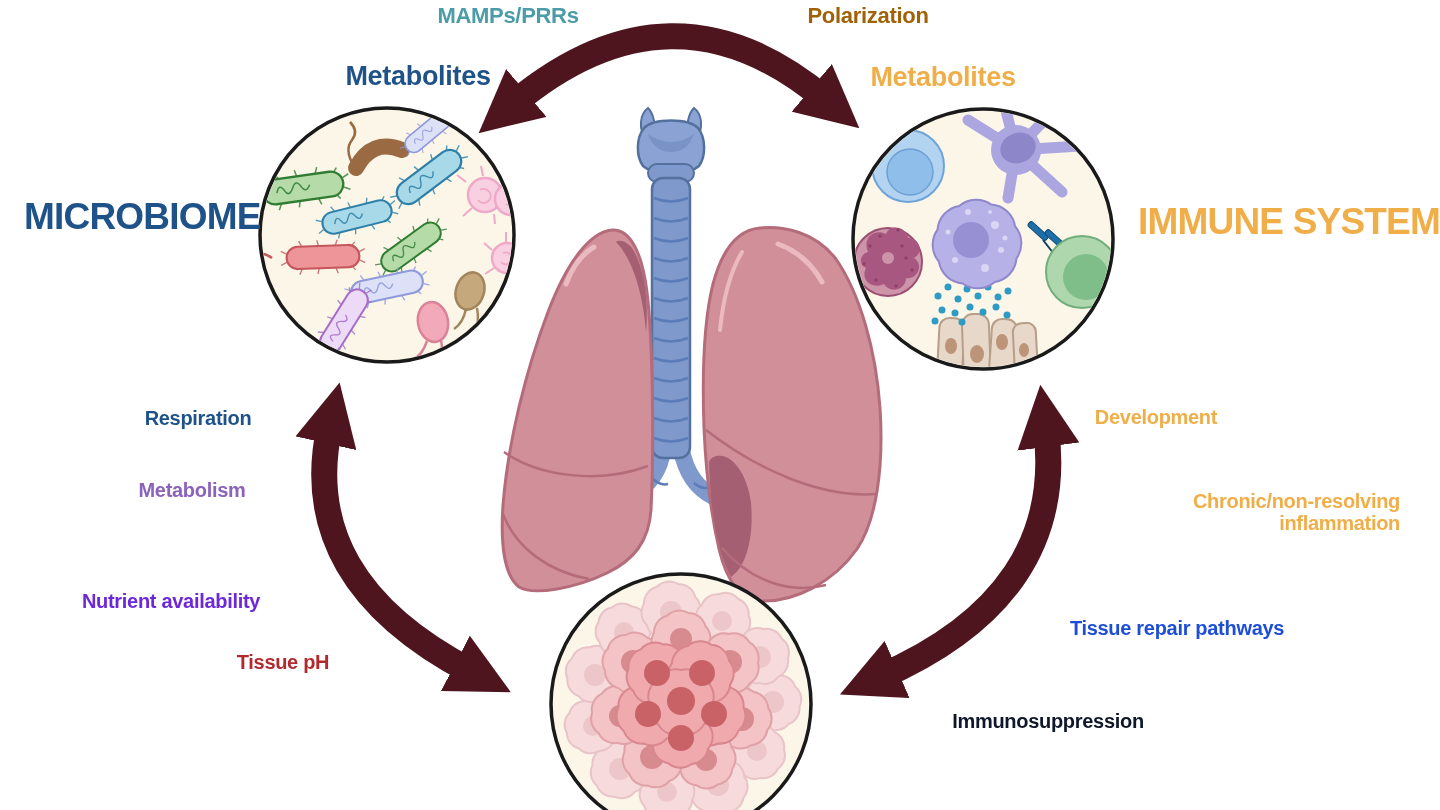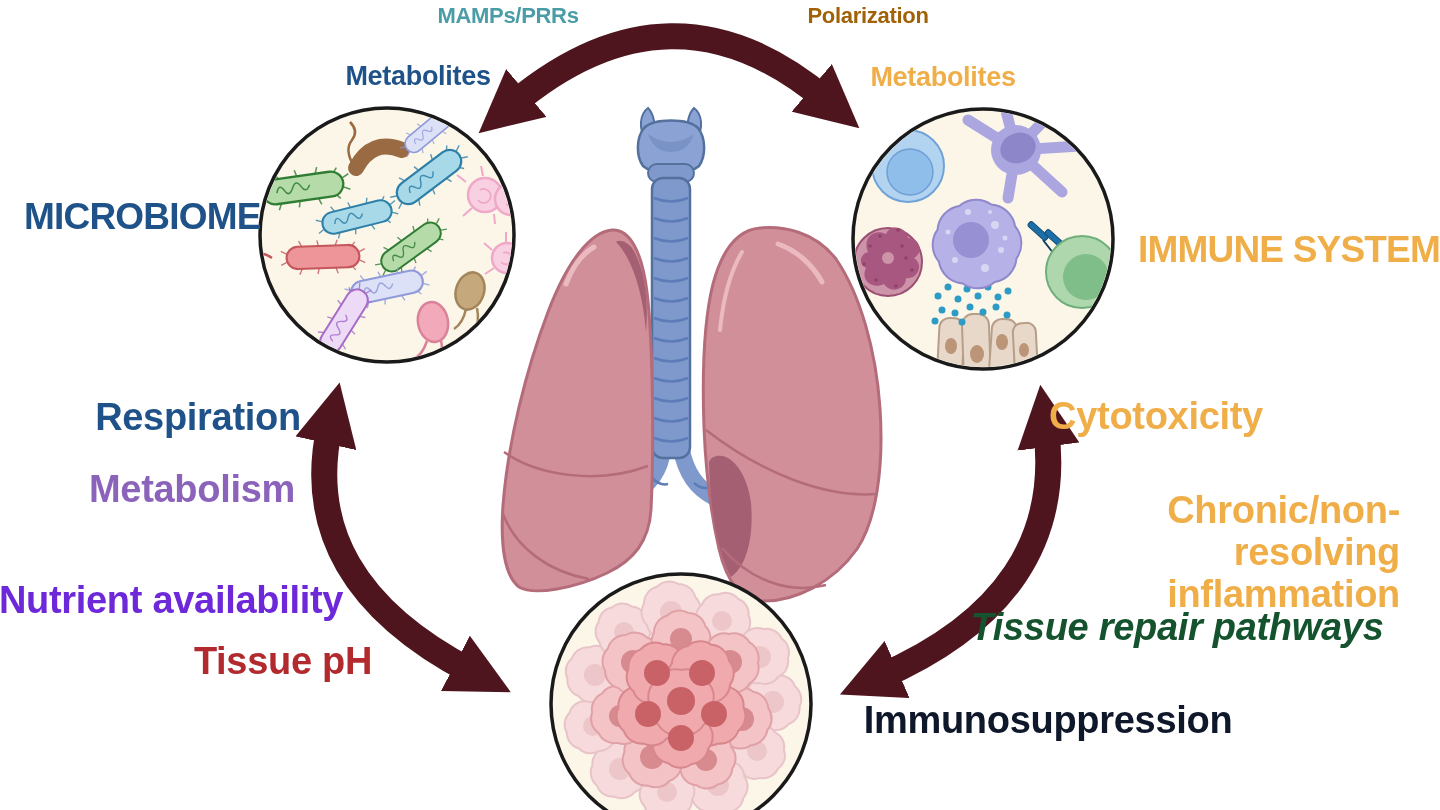--- a/index.html
+++ b/index.html
@@ -1,20 +1,20 @@
 <!DOCTYPE html>
 <html><head>
 <meta charset="utf-8">
 <style>
   html,body{margin:0;padding:0;background:#fff;}
   .stage{position:relative;width:1440px;height:810px;overflow:hidden;background:#fff;
          font-family:"Liberation Sans",sans-serif;}
   .art{position:absolute;left:0;top:0;width:1440px;height:810px;}
   .lbl{position:absolute;font-weight:700;white-space:nowrap;letter-spacing:-0.3px;
-       transform:translate(-50%,-50%);font-size:38px;line-height:1.05;}
+       transform:translate(-50%,-50%);font-size:20px;line-height:1.05;}
   .lbl.sm{font-size:22px;}
   .lbl.ttl{font-size:37px;letter-spacing:-0.8px;}
   .lbl.left-edge{transform:translate(0,-50%);}
   .lbl.right-edge{transform:translate(0,-50%);}
   .lbl.block{transform:none;white-space:normal;width:320px;text-align:right;line-height:1.1;}
 </style>
 </head>
 <body>
 
 <div class="stage">
@@ -299,25 +299,25 @@
     </g>
   </g>
 </svg>
 
 <div class="lbl sm" style="left: 508px; top: 16px; color: rgb(74, 157, 166);">MAMPs/PRRs</div>
 <div class="lbl sm" style="left: 868px; top: 16px; color: #a16207;">Polarization</div>
 <div class="lbl sm" style="left: 418px; top: 76px; font-size: 27px; color: rgb(30, 82, 137);">Metabolites</div>
 <div class="lbl sm" style="left: 943px; top: 77px; font-size: 27px; color: rgb(240, 174, 73);">Metabolites</div>
 
 <div class="lbl ttl left-edge" style="left: 0px; top: 217px; color: rgb(30, 82, 137); margin-left: 24px;">MICROBIOME</div>
-<div class="lbl ttl right-edge" style="right: 0px; top: 222px; left: auto; color: rgb(240, 174, 73); margin-top: 28px;">IMMUNE SYSTEM</div>
+<div class="lbl ttl right-edge" style="right: 0px; top: 222px; left: auto; color: rgb(240, 174, 73);">IMMUNE SYSTEM</div>
 
 <div class="lbl" style="left: 198px; top: 418px; color: rgb(30, 82, 137);">Respiration</div>
 <div class="lbl" style="left: 192px; top: 490px; color: rgb(139, 99, 186);">Metabolism</div>
 <div class="lbl" style="left: 171px; top: 568px; color: #6d28d9; margin-top: 33px;">Nutrient availability</div>
 <div class="lbl" style="left: 259px; top: 662px; color: rgb(178, 41, 46); margin-left: 24px;">Tissue pH</div>
 
-<div class="lbl" style="left: 1156px; top: 417px; color: rgb(240, 174, 73);">Cytotoxicity</div>
+<div class="lbl" style="left: 1156px; top: 417px; color: rgb(240, 174, 73);">Development</div>
 <div class="lbl block" style="left: 1080px; top: 490px; color: rgb(240, 174, 73);">Chronic/non-resolving inflammation</div>
-<div class="lbl" style="left: 1177px; top: 628px; color: #14532d; font-style: italic;">Tissue repair pathways</div>
+<div class="lbl" style="left: 1177px; top: 628px; color: #1d4ed8;">Tissue repair pathways</div>
 <div class="lbl" style="left: 1048px; top: 721px; color: #0f172a;">Immunosuppression</div>
 
 </div>
 
 </body></html>

